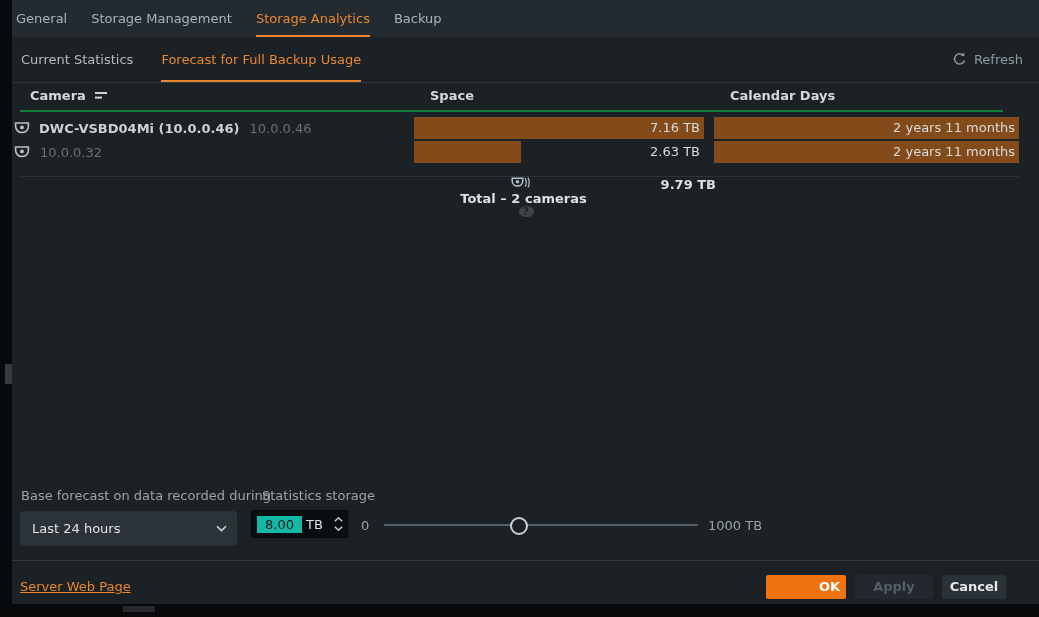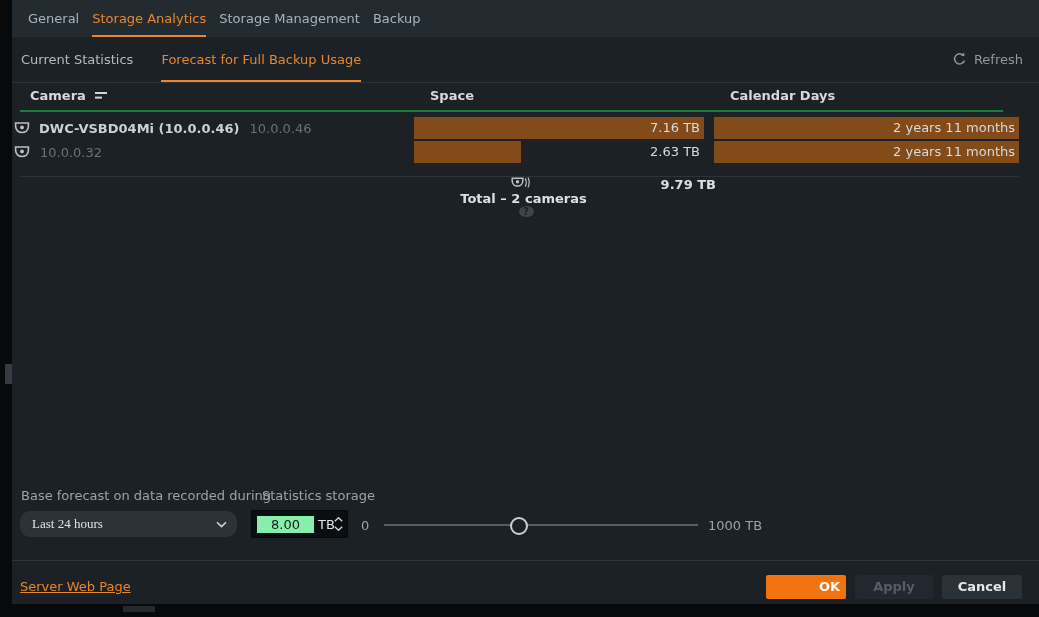--- a/index.html
+++ b/index.html
@@ -2,21 +2,21 @@
 <html><head>
 <meta charset="utf-8">
 <style>
   html,body{margin:0;padding:0;background:#000;}
   .screen{position:relative;width:1039px;height:617px;background:#08090b;overflow:hidden;
           font-family:"DejaVu Sans","Liberation Sans",sans-serif;font-size:13px;color:#c6cdd1;}
   .dialog{position:absolute;left:12px;top:0;width:1027px;height:604px;background:#1b2125;}
 
   
   .tabbar{position:absolute;left:12px;top:0;width:1027px;height:37px;background:#232b31;}
-  .tabs{position:absolute;left:16px;top:0;height:37px;display:flex;gap:13px;}
+  .tabs{position:absolute;left:4px;top:0;height:37px;display:flex;gap:24px;}
   .tab{position:relative;line-height:37px;color:#a9b3b9;cursor:default;white-space:nowrap;}
   .tab.active{color:#e8872e;}
   .tab.active::after{content:"";position:absolute;left:0;right:0;bottom:0;height:2px;background:#e8872e;}
 
   
   .subtabbar{position:absolute;left:12px;top:37px;width:1027px;height:46px;border-bottom:1px solid #2c343a;box-sizing:border-box;}
   .subtabs{position:absolute;left:9px;top:0;height:45px;display:flex;gap:28px;}
   .subtab{position:relative;line-height:45px;color:#b4bcc1;white-space:nowrap;}
   .subtab.active{color:#e8872e;}
   .subtab.active::after{content:"";position:absolute;left:0;right:0;bottom:0;height:2px;background:#e8872e;}
@@ -45,63 +45,63 @@
   .total-icon{margin-left:4px;display:flex;align-items:center;}
   .total-label{font-weight:bold;color:#dde0e2;margin-left:8px;}
   .help-badge{width:15px;height:15px;border-radius:50%;background:#3d454b;color:#1b2125;font-size:10px;font-weight:bold;
               display:flex;align-items:center;justify-content:center;margin-left:13px;}
   .total-space{position:absolute;left:410px;width:290px;text-align:right;padding-right:4px;box-sizing:border-box;
                font-weight:bold;color:#dde0e2;}
 
   
   .ctl-label{position:absolute;top:488px;color:#9aa4ab;white-space:nowrap;}
   .lbl-forecast{left:21px;} .lbl-storage{left:262px;}
-  .dropdown{position:absolute;left:20px;top:511px;width:217px;height:26px;background:#2b3238;border-radius:10px;
-            display:flex;align-items:center;font-family:Liberation Serif, serif;}
+  .dropdown{position:absolute;left:20px;top:511px;width:217px;height:35px;background:#2b3238;border-radius:4px;
+            display:flex;align-items:center;}
   .dropdown-text{margin-left:12px;color:#e0e3e5;}
   .dropdown-chevron{position:absolute;right:10px;display:flex;align-items:center;}
   .spinbox{position:absolute;left:251px;top:510px;width:97px;height:28px;background:#0b0e10;border:1px solid #060809;
            border-radius:2px;box-sizing:border-box;display:flex;align-items:center;}
-  .spin-value{margin-left:5px;background:#86efac;color:#14181b;padding:1px 14px;}
+  .spin-value{margin-left:5px;background:#14b8a6;color:#14181b;padding:1px 8px;}
   .spin-unit{margin-left:4px;color:#dfe2e4;}
   .spin-arrows{position:absolute;right:4px;top:0;height:100%;display:flex;flex-direction:column;justify-content:center;gap:4px;}
   .slider-min{position:absolute;left:361px;top:518px;color:#9aa4ab;}
   .slider-max{position:absolute;left:708px;top:518px;color:#9aa4ab;white-space:nowrap;}
   .slider{position:absolute;left:384px;top:516px;width:314px;height:18px;}
   .slider-track{position:absolute;left:0;right:0;top:8px;height:2px;background:#53606a;}
   .slider-handle{position:absolute;top:1px;width:14px;height:14px;border:2px solid #c9d0d5;border-radius:50%;
                  background:#1b2125;margin-left:-9px;}
 
   
   .footer-sep{position:absolute;left:12px;top:560px;width:1027px;height:0;border-top:1px solid #2f373d;}
   .weblink{position:absolute;left:20px;top:579px;color:#e8862c;text-decoration:underline;}
   .btn{position:absolute;top:575px;height:24px;line-height:24px;text-align:center;border-radius:2px;box-sizing:border-box;}
   .btn-ok{left:766px;width:80px;background:#f1730f;color:#ffffff;font-weight:bold;padding-left:47px;}
   .btn-apply{left:855px;width:78px;background:#22282d;color:#555e66;font-weight:bold;}
-  .btn-cancel{left:942px;width:80px;background:#2a3137;color:#e6e9ea;font-weight:bold;}
+  .btn-cancel{left:942px;width:64px;background:#2a3137;color:#e6e9ea;font-weight:bold;}
 
   
   .left-notch{position:absolute;left:5px;top:364px;width:7px;height:20px;background:#353b40;}
   .bottom-artifact{position:absolute;left:123px;top:606px;width:32px;height:6px;background:#27292c;}
 </style>
 </head>
 <body>
 
 <div class="screen">
 
   <div class="left-notch"></div>
   <div class="bottom-artifact"></div>
 
   <div class="dialog"></div>
 
   <div class="tabbar">
     <div class="tabs">
       <div class="tab">General</div>
+      <div class="tab">Storage Management</div>
       <div class="tab active">Storage Analytics</div>
-      <div class="tab">Storage Management</div>
       <div class="tab">Backup</div>
     </div>
   </div>
 
   <div class="subtabbar">
     <div class="subtabs">
       <div class="subtab">Current Statistics</div>
       <div class="subtab active">Forecast for Full Backup Usage</div>
     </div>
     <div class="refresh">

